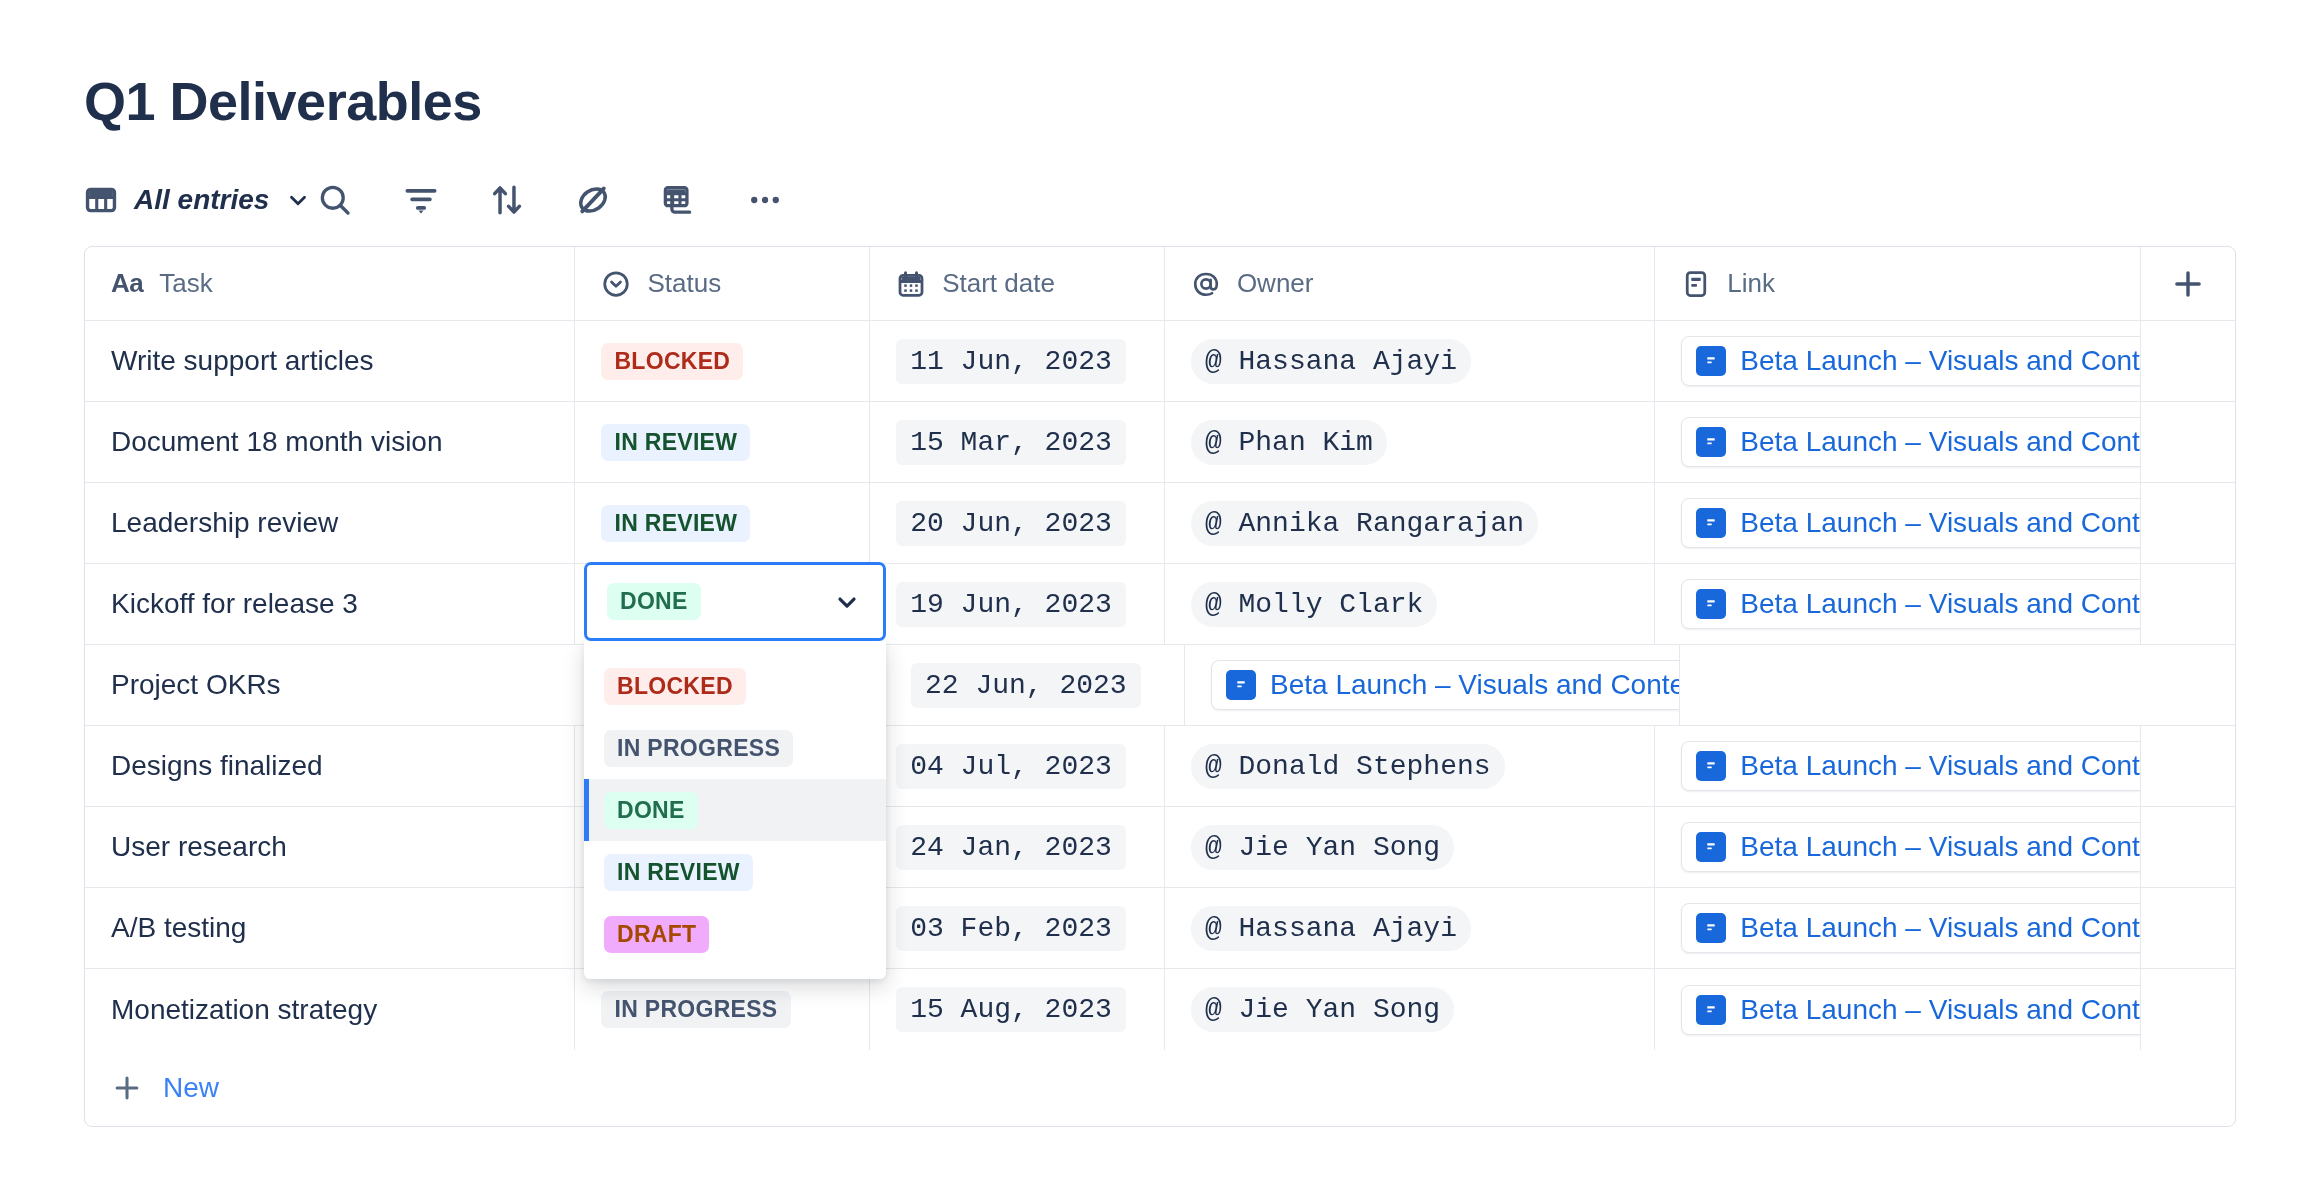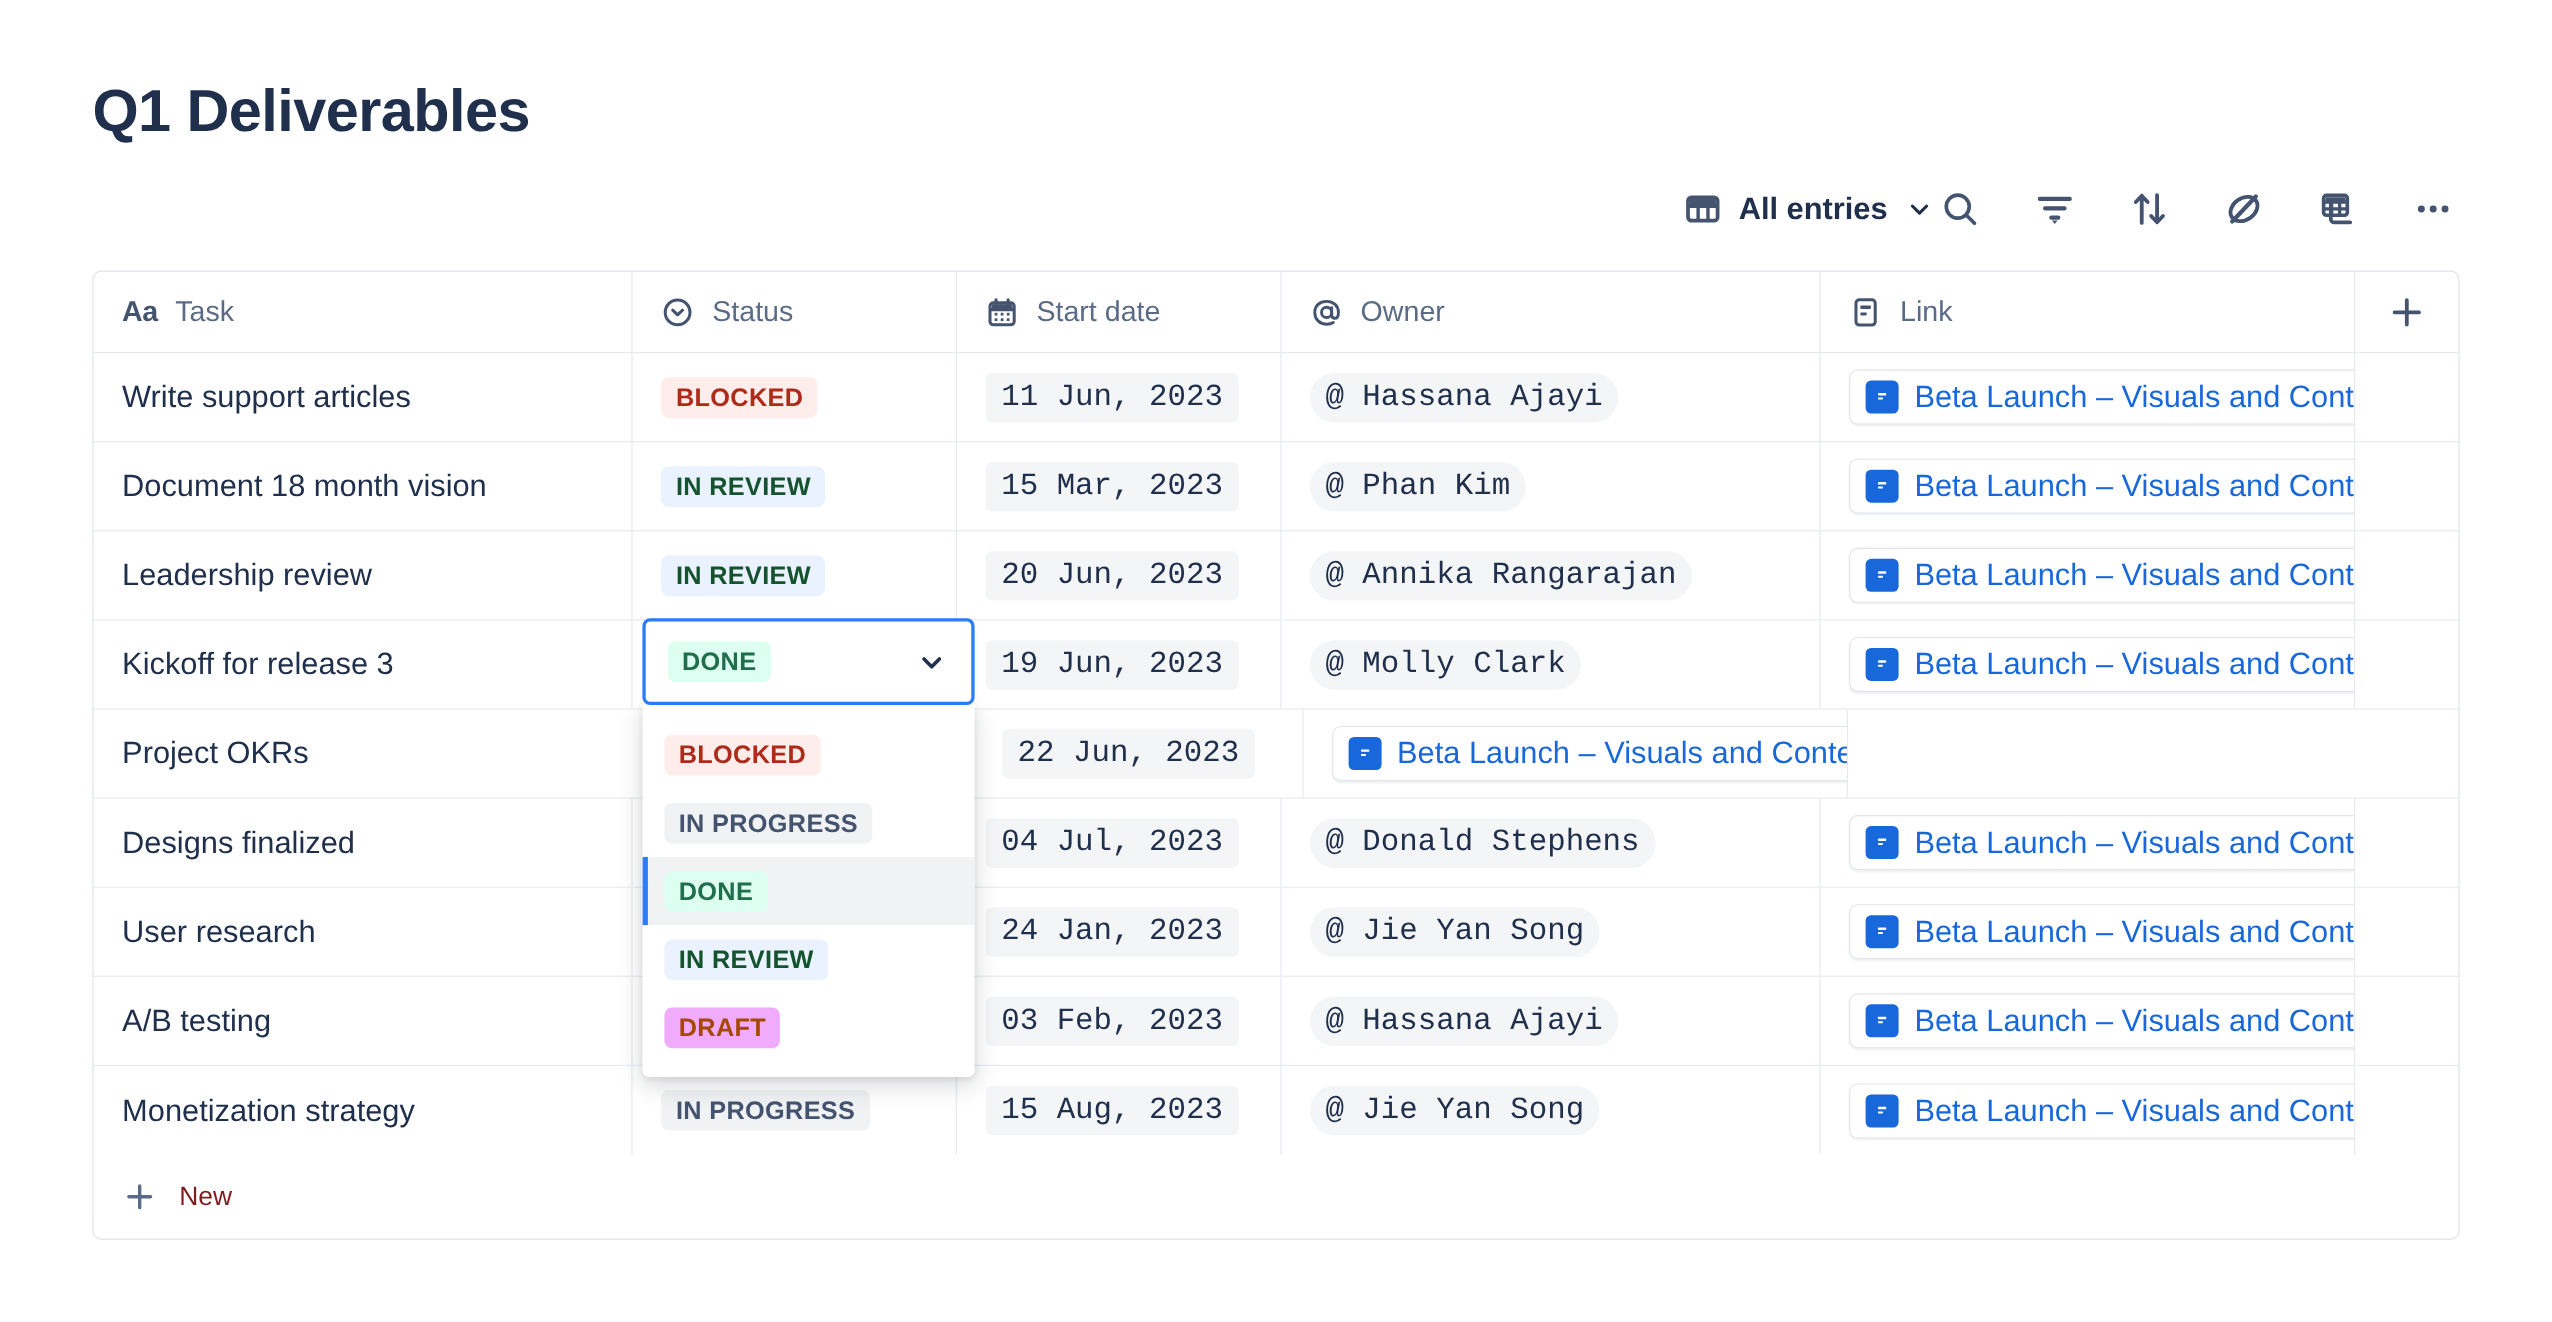--- a/index.html
+++ b/index.html
@@ -23,24 +23,25 @@
     left: 84px; top: 70px;
     font-size: 54px;
     font-weight: 700;
     letter-spacing: -0.5px;
     color: #20304C;
   }
 
   
   .viewbar {
     position: absolute;
-    left: 84px; top: 162px;
+    left: 84px; top: 172px;
     width: 2152px; height: 56px;
     display: flex; align-items: center;
-    justify-content: flex-end;
+    justify-content: flex-start;
+    font-style: italic;
   }
   .view-selector {
     display: flex; align-items: center; gap: 16px;
     cursor: pointer;
   }
   .view-selector .vlabel {
     font-size: 28px; font-weight: 700; color: #20304C;
   }
   .icon { display: inline-flex; align-items: center; justify-content: center; }
   .toolbar { display: flex; align-items: center; gap: 38px; }
@@ -142,21 +143,21 @@
     display: flex; align-items: center; justify-content: center;
     flex: none;
   }
 
   
   .new-row {
     display: flex; align-items: center; gap: 20px;
     height: 76px; padding: 0 26px;
     cursor: pointer;
   }
-  .new-row .ntext { font-size: 24px; color: #7f1d1d; }
+  .new-row .ntext { font-size: 28px; color: #3b82f6; }
 
   
   .dd-trigger {
     position: absolute;
     left: 584px; top: 562px;
     width: 302px; height: 79px;
     background: #ffffff;
     border: 3px solid #2A7CF7;
     border-radius: 7px;
     display: flex; align-items: center; justify-content: space-between;

